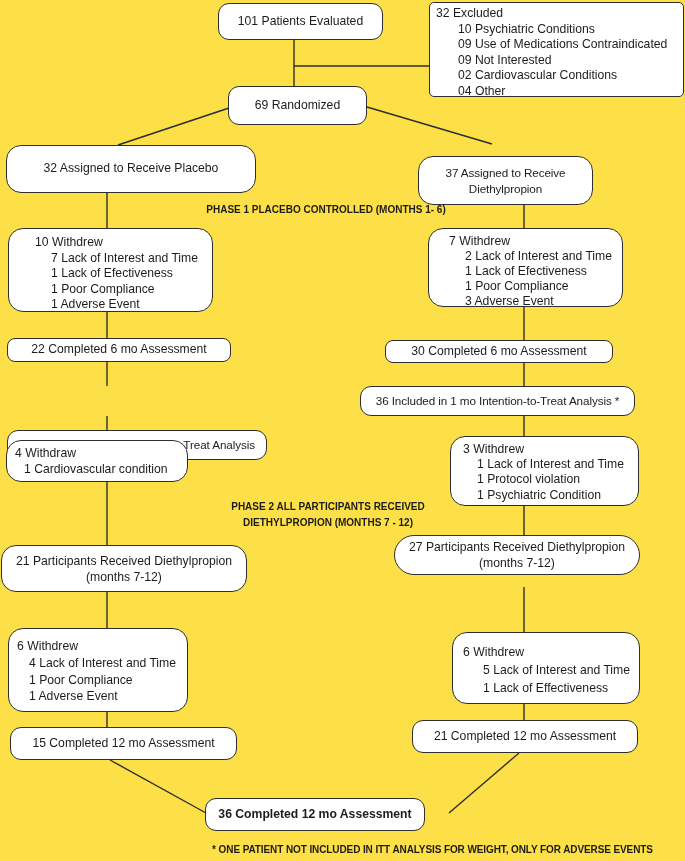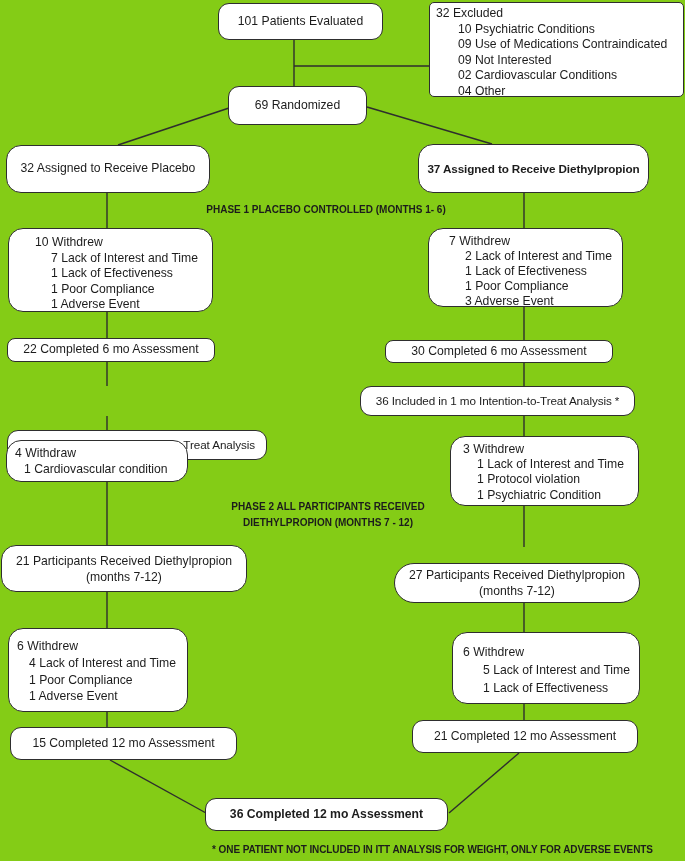--- a/index.html
+++ b/index.html
@@ -1,20 +1,20 @@
 <!DOCTYPE html>
 <html><head>
 <meta charset="utf-8">
 <style>
   html, body { margin: 0; padding: 0; background: #ffffff; }
   .canvas {
     position: relative;
     width: 685px;
     height: 861px;
-    background: #84cc16;
+    background: #fde047;
     font-family: "Liberation Sans", sans-serif;
     color: #1c1c1c;
     overflow: hidden;
   }
   .connectors {
     position: absolute;
     left: 0; top: 0;
     width: 685px; height: 861px;
   }
   .connectors line { stroke: #2e2e2e; stroke-width: 1.4; }
@@ -97,25 +97,25 @@
     <div class="bi" style="padding-left:22px">09 Use of Medications Contraindicated</div>
     <div class="bi" style="padding-left:22px">09 Not Interested</div>
     <div class="bi" style="padding-left:22px">02 Cardiovascular Conditions</div>
     <div class="bi" style="padding-left:22px">04 Other</div>
   </div>
 
   <div class="box r10 center" style="left:228px; top:86px; width:139px; height:39px;">
     <span>69 Randomized</span>
   </div>
 
-  <div class="box r14 center" style="left:6px; top:145px; width:204px; height:48px;">
+  <div class="box r14 center" style="left:6px; top:145px; width:250px; height:48px;">
     <span>32 Assigned to Receive Placebo</span>
   </div>
 
-  <div class="box r14 center fs-small" style="left:418px; top:144px; width:231px; height:49px;font-weight:bold;">
+  <div class="box r14 center fs-small" style="left:418px; top:156px; width:175px; height:49px;">
     <span>37 Assigned to Receive Diethylpropion</span>
   </div>
 
   <div class="phase-label" style="left:146px; top:202px; width:360px;">PHASE 1 PLACEBO CONTROLLED (MONTHS 1- 6)</div>
 
   <div class="box r14" style="left:8px; top:228px; width:205px; height:84px; padding-top:6px; line-height:15.6px;">
     <div class="bt" style="padding-left:26px">10 Withdrew</div>
     <div class="bi" style="padding-left:42px">7 Lack of Interest and Time</div>
     <div class="bi" style="padding-left:42px">1 Lack of Efectiveness</div>
     <div class="bi" style="padding-left:42px">1 Poor Compliance</div>
@@ -123,21 +123,21 @@
   </div>
 
   <div class="box r14" style="left:428px; top:228px; width:195px; height:79px; padding-top:5px; line-height:14.9px;">
     <div class="bt" style="padding-left:20px">7 Withdrew</div>
     <div class="bi" style="padding-left:36px">2 Lack of Interest and Time</div>
     <div class="bi" style="padding-left:36px">1 Lack of Efectiveness</div>
     <div class="bi" style="padding-left:36px">1 Poor Compliance</div>
     <div class="bi" style="padding-left:36px">3 Adverse Event</div>
   </div>
 
-  <div class="box r8 center" style="left:7px; top:338px; width:208px; height:24px;">
+  <div class="box r8 center" style="left:7px; top:338px; width:224px; height:24px;">
     <span>22 Completed 6 mo Assessment</span>
   </div>
 
   <div class="box r8 center" style="left:385px; top:340px; width:228px; height:23px;">
     <span>30 Completed 6 mo Assessment</span>
   </div>
 
   <div class="box r10 center fs-small" style="left:7px; top:386px; width:260px; height:30px;margin-top:44px;">
     <span>32 Included in 6 mo Intention-to-Treat Analysis</span>
   </div>
@@ -161,21 +161,21 @@
   <div class="phase-label" style="left:168px; top:499px; width:320px;">
     <div>PHASE 2 ALL PARTICIPANTS RECEIVED</div>
     <div>DIETHYLPROPION (MONTHS 7 - 12)</div>
   </div>
 
   <div class="box r14 center" style="left:1px; top:545px; width:246px; height:47px; line-height:16px;">
     <div>21 Participants  Received Diethylpropion</div>
     <div>(months 7-12)</div>
   </div>
 
-  <div class="box r14 center" style="left:394px; top:563px; width:246px; height:40px; line-height:16px;border-radius:20px;">
+  <div class="box r14 center" style="left:394px; top:535px; width:246px; height:40px; line-height:16px;border-radius:20px;">
     <div>27 Participants Received Diethylpropion</div>
     <div>(months 7-12)</div>
   </div>
 
   <div class="box r14" style="left:8px; top:628px; width:180px; height:84px; padding-top:9px; line-height:16.8px;">
     <div class="bt" style="padding-left:8px">6 Withdrew</div>
     <div class="bi" style="padding-left:20px">4 Lack of Interest and Time</div>
     <div class="bi" style="padding-left:20px">1 Poor Compliance</div>
     <div class="bi" style="padding-left:20px">1 Adverse Event</div>
   </div>
@@ -187,19 +187,19 @@
   </div>
 
   <div class="box r10 center" style="left:10px; top:727px; width:227px; height:33px;">
     <span>15 Completed 12 mo Assessment</span>
   </div>
 
   <div class="box r10 center" style="left:412px; top:720px; width:226px; height:33px;text-align:center;">
     <span>21 Completed 12 mo Assessment</span>
   </div>
 
-  <div class="box r10 center bold" style="left:205px; top:798px; width:243px; height:33px;">
+  <div class="box r10 center bold" style="left:205px; top:798px; width:220px; height:33px;">
     <span>36 Completed 12 mo Assessment</span>
   </div>
 
   <div class="footnote" style="left:180px; top:844px; width:505px;">* ONE PATIENT NOT INCLUDED IN ITT ANALYSIS FOR WEIGHT, ONLY FOR ADVERSE EVENTS</div>
 
 </div>
 
 </body></html>

